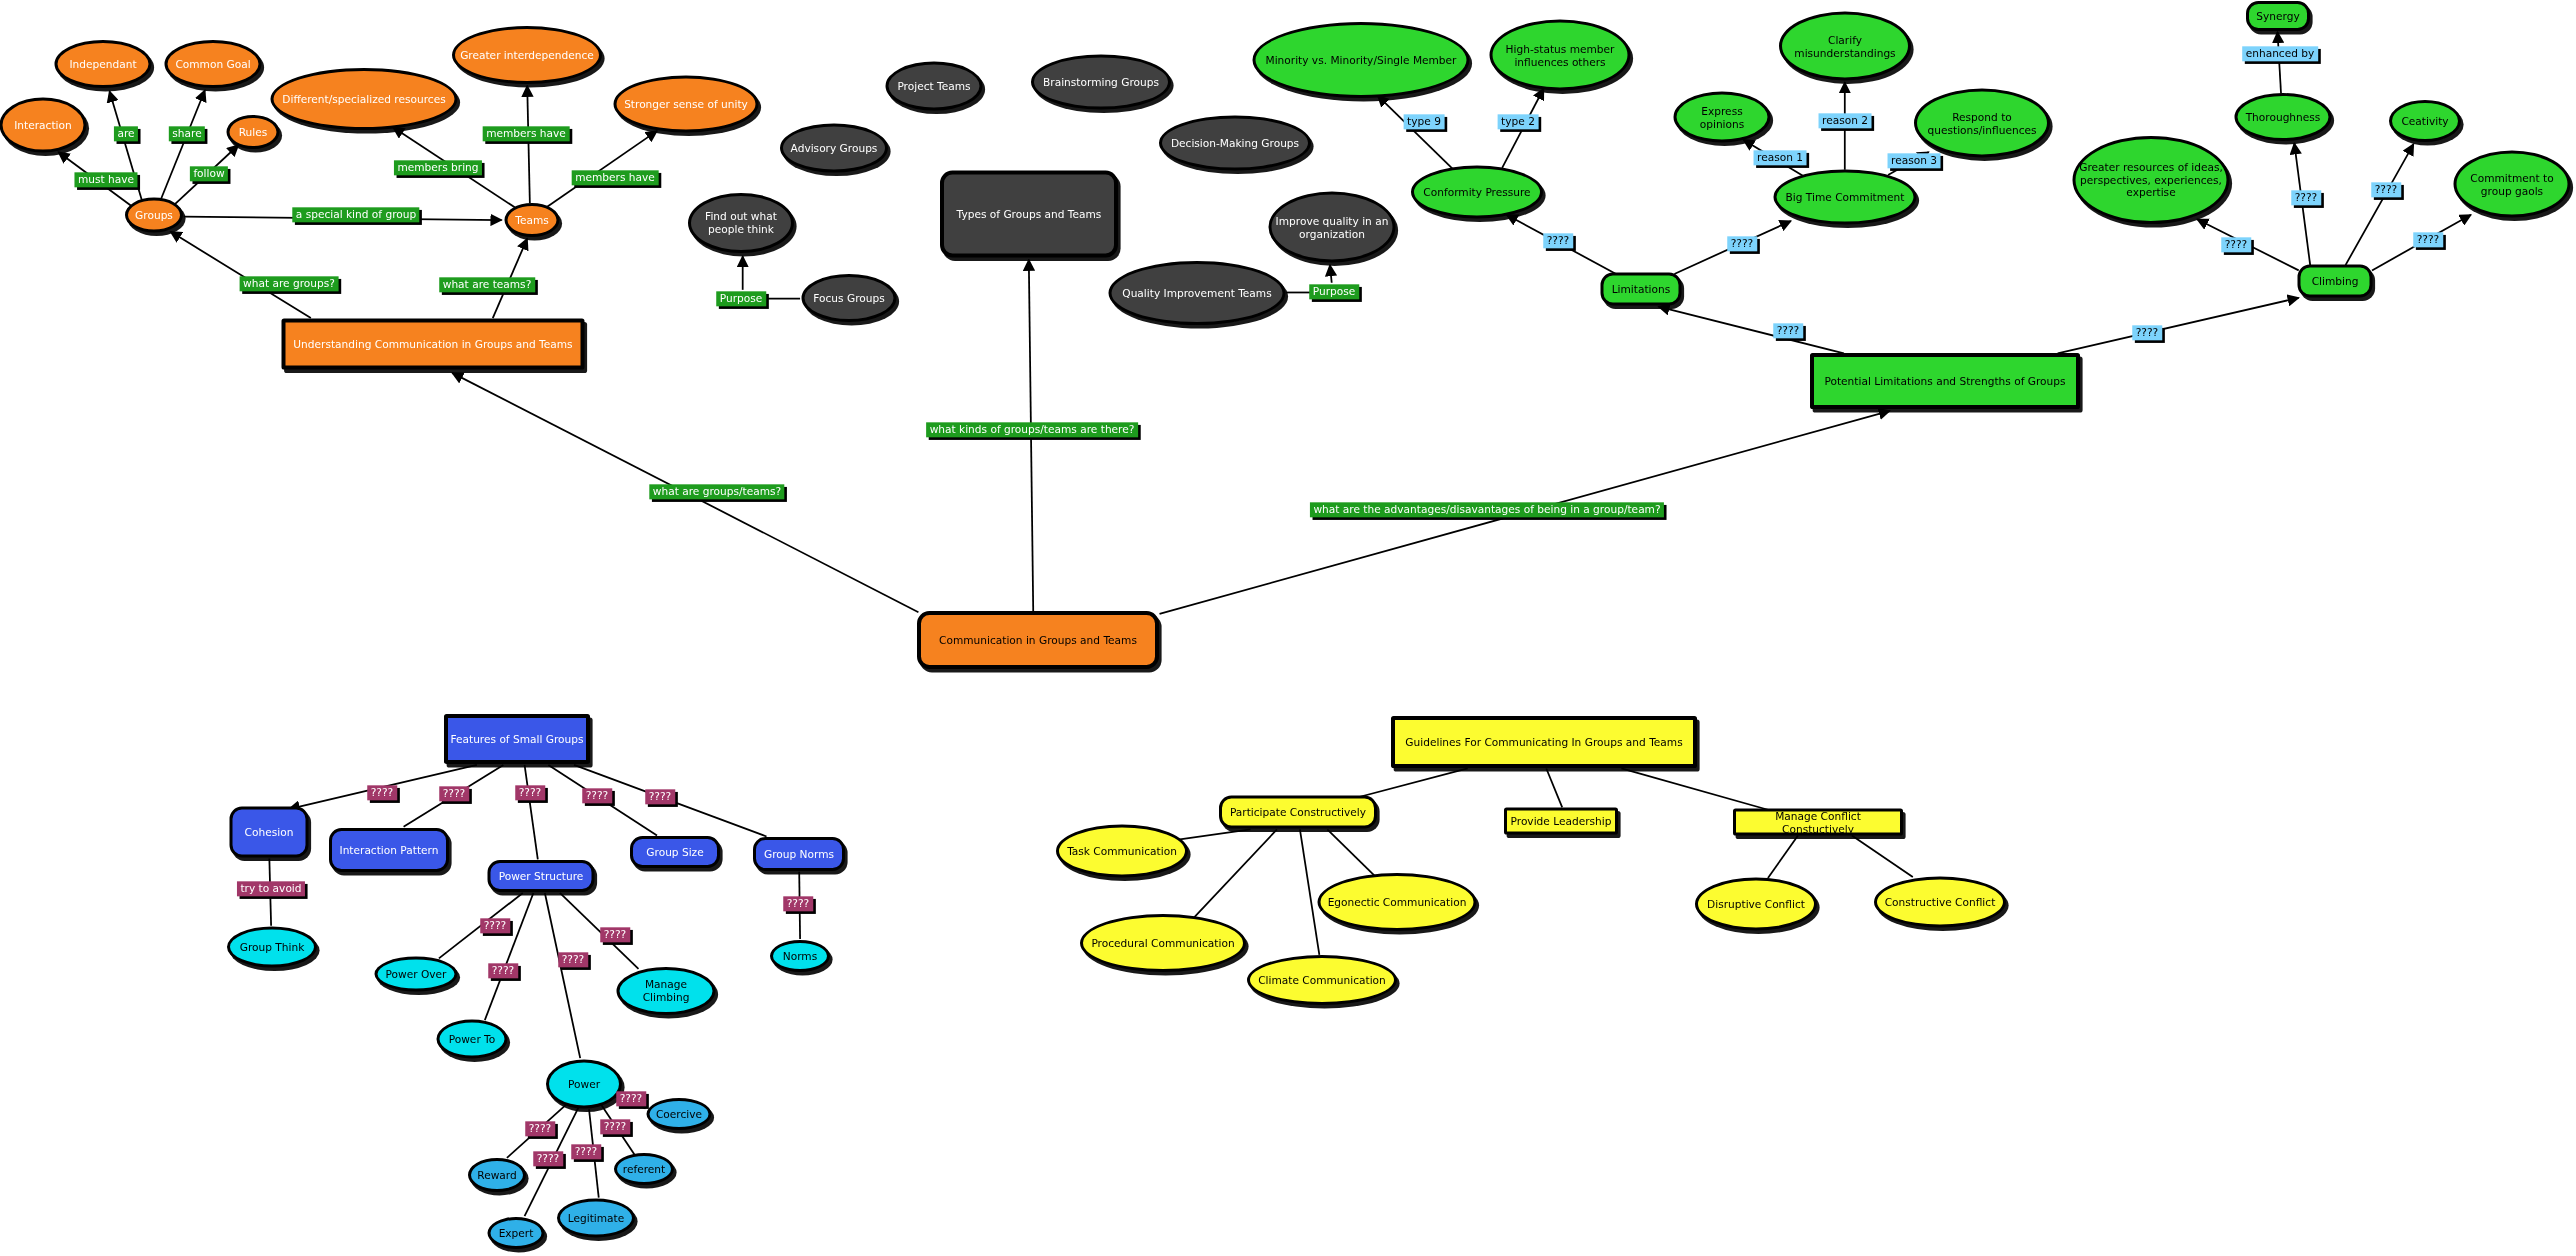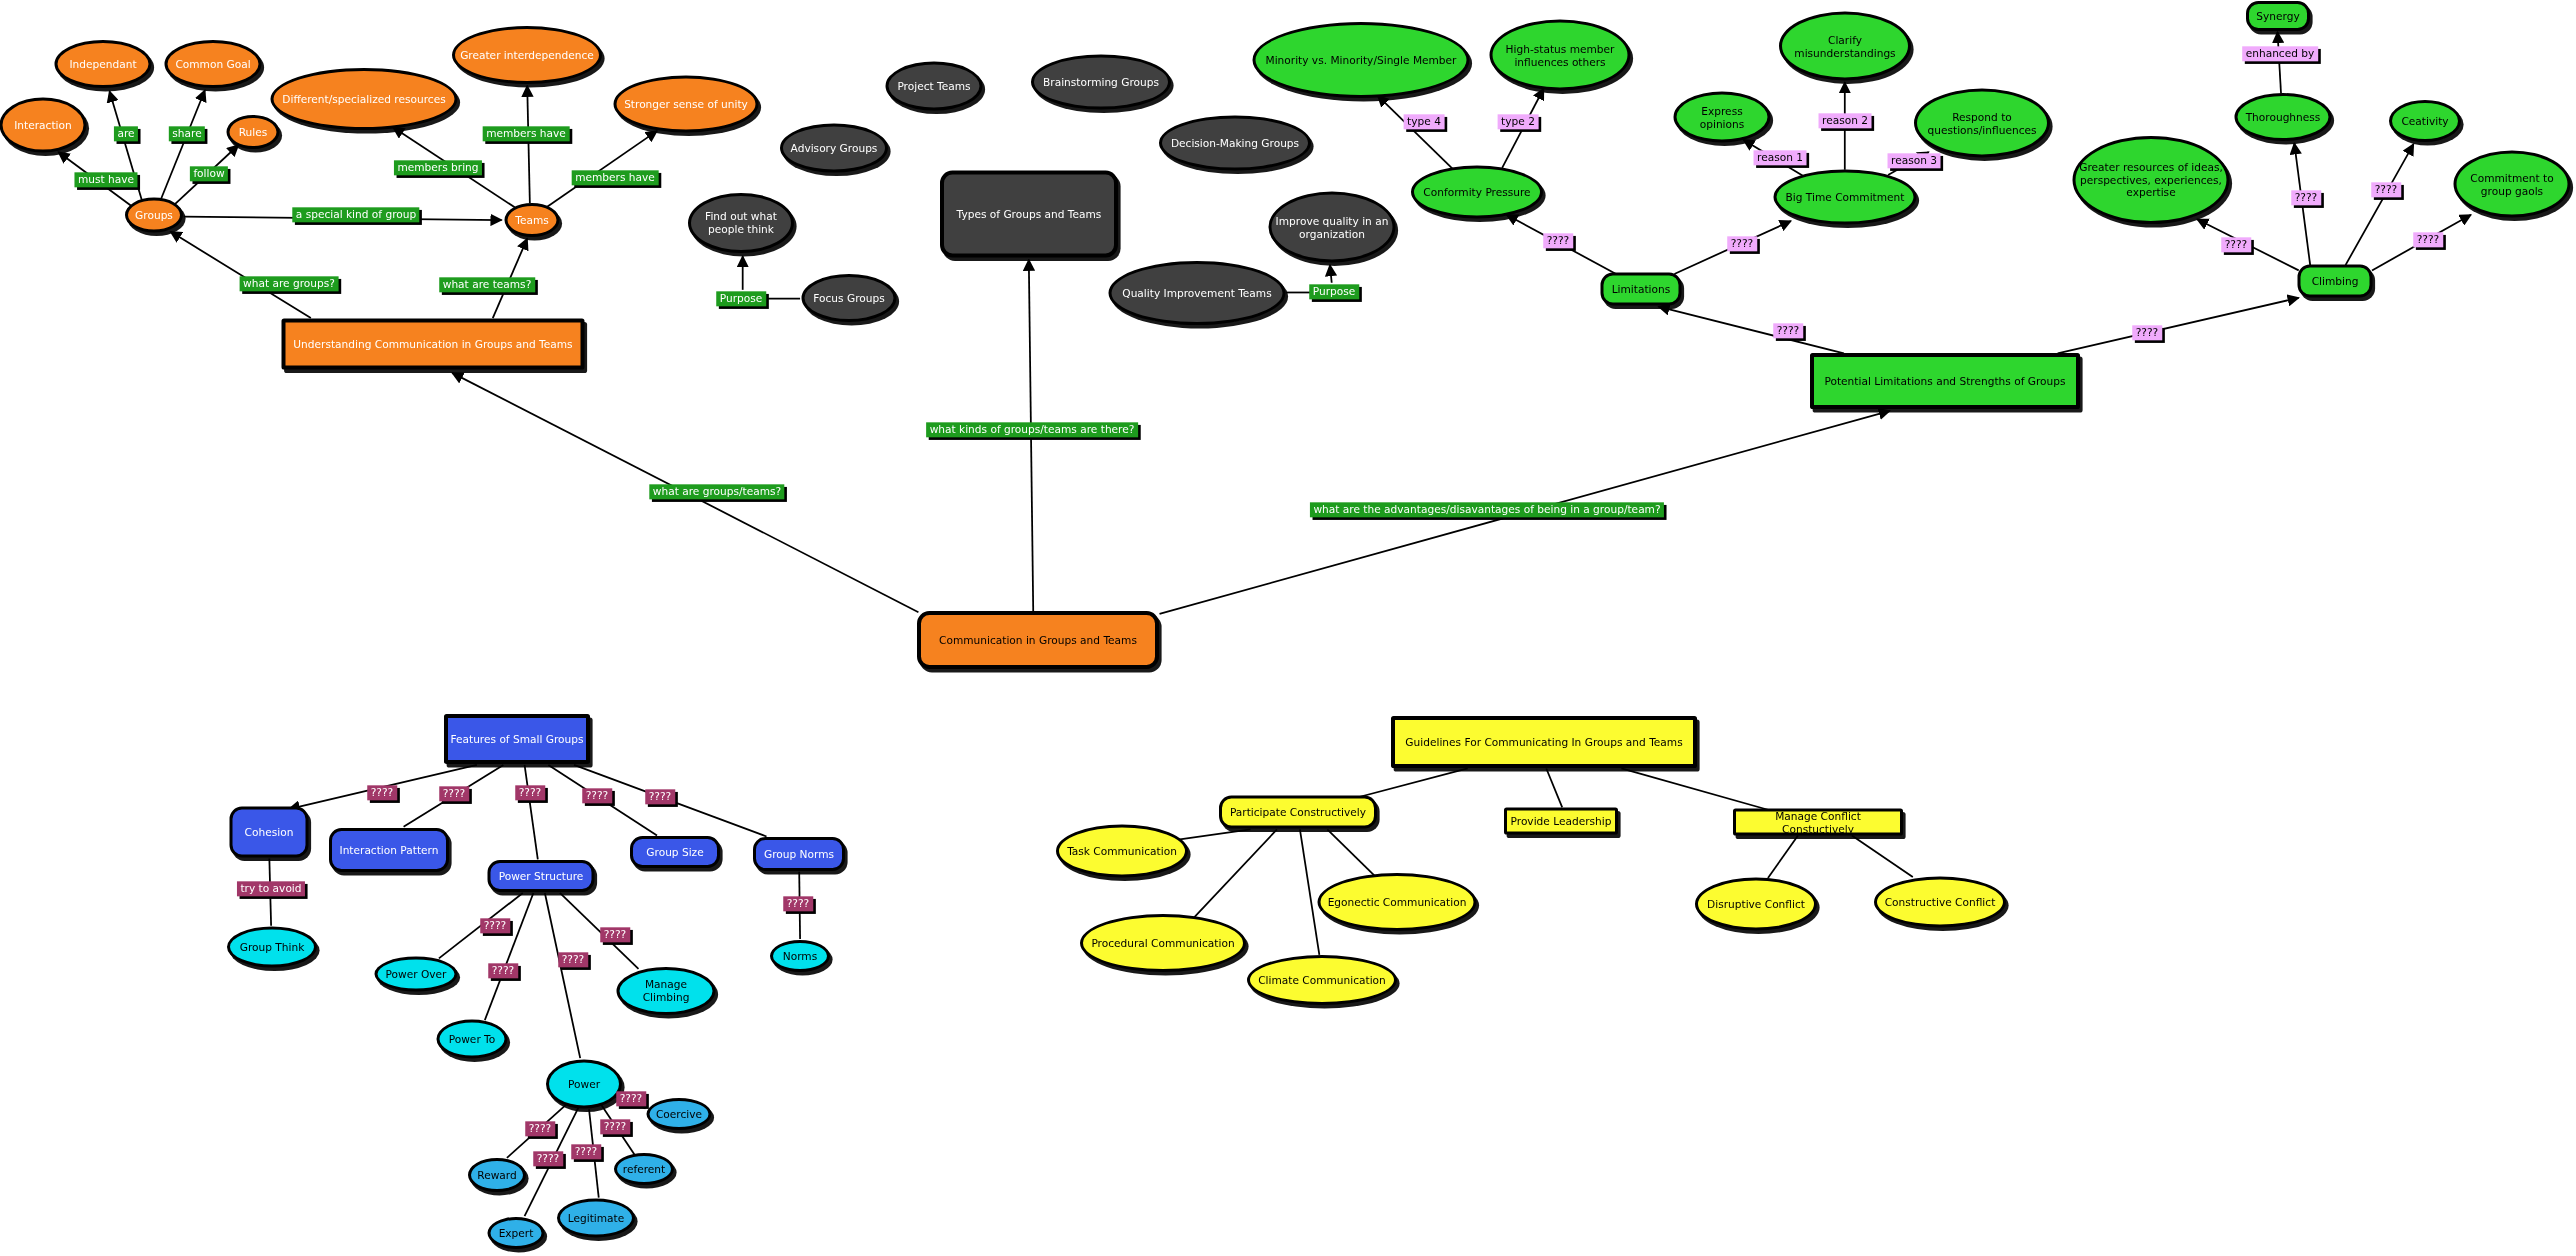--- a/index.html
+++ b/index.html
@@ -17,21 +17,21 @@
   .c-orange.blacktxt{color:#000;}
   .c-purple{background:#404040;color:#fff;}
   .c-green{background:#2ED62E;color:#000;}
   .c-blue{background:#3A57E8;color:#fff;}
   .c-cyan{background:#00E1EC;color:#000;}
   .c-sky{background:#2FB0E8;color:#000;}
   .c-yellow{background:#FCFC30;color:#000;}
   .elabel{position:absolute;transform:translate(-50%,-50%);padding:0 3.5px;font-size:10.6px;line-height:1.45;
           white-space:nowrap;box-shadow:2.6px 2.6px 0 #000;}
   .l-green{background:#1E9C1E;color:#fff;}
-  .l-white{background:#f0abfc;color:#000;}
+  .l-white{background:#7dd3fc;color:#000;}
   .l-mag{background:#A13768;color:#fff;}
 </style>
 </head>
 <body>
 
 <div id="canvas">
 
   <svg id="edges" width="2576" height="1257" viewBox="0 0 2917 1423" xmlns="http://www.w3.org/2000/svg">
     <defs>
       <marker id="arr" viewBox="0 0 10 10" refX="9" refY="5" markerWidth="7" markerHeight="7" orient="auto-start-reverse">
@@ -184,21 +184,21 @@
   <div class="elabel l-green" style="left:526px;top:134px">members have</div>
   <div class="elabel l-green" style="left:615px;top:178px">members have</div>
   <div class="elabel l-green" style="left:289px;top:284px">what are groups?</div>
   <div class="elabel l-green" style="left:487px;top:285px">what are teams?</div>
   <div class="elabel l-green" style="left:717px;top:492px">what are groups/teams?</div>
   <div class="elabel l-green" style="left:1032px;top:430px">what kinds of groups/teams are there?</div>
   <div class="elabel l-green" style="left:1487px;top:510px">what are the advantages/disavantages of being in a group/team?</div>
   <div class="elabel l-green" style="left:741px;top:299px">Purpose</div>
   <div class="elabel l-green" style="left:1334px;top:292px">Purpose</div>
 
-  <div class="elabel l-white" style="left:1424px;top:122px">type 4</div>
+  <div class="elabel l-white" style="left:1424px;top:122px">type 9</div>
   <div class="elabel l-white" style="left:1518px;top:122px">type 2</div>
   <div class="elabel l-white" style="left:1780px;top:158px">reason 1</div>
   <div class="elabel l-white" style="left:1845px;top:121px">reason 2</div>
   <div class="elabel l-white" style="left:1914px;top:161px">reason 3</div>
   <div class="elabel l-white" style="left:2280px;top:54px">enhanced by</div>
   <div class="elabel l-white" style="left:1558px;top:241px">????</div>
   <div class="elabel l-white" style="left:1742px;top:244px">????</div>
   <div class="elabel l-white" style="left:1788px;top:331px">????</div>
   <div class="elabel l-white" style="left:2147px;top:333px">????</div>
   <div class="elabel l-white" style="left:2236px;top:245px">????</div>

